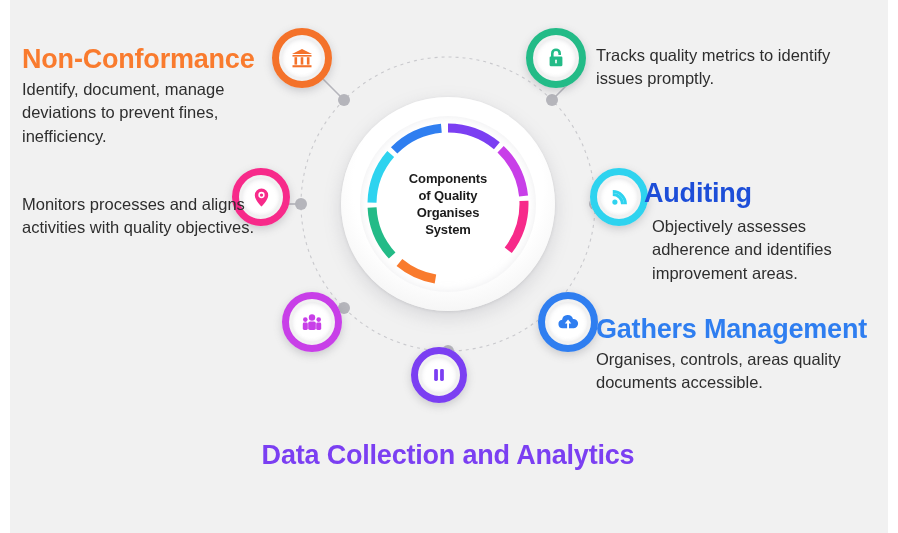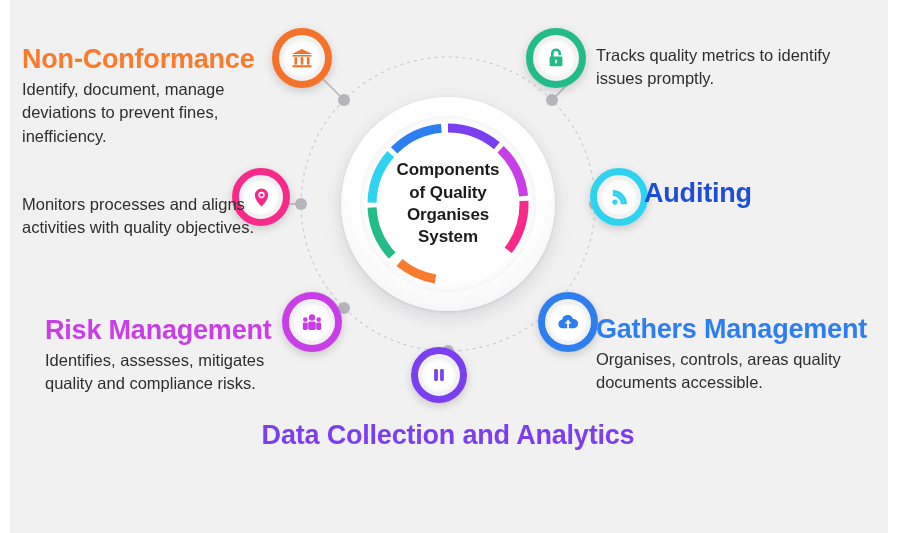--- a/index.html
+++ b/index.html
@@ -52,21 +52,21 @@
   .hub-title {
     position: absolute;
     left: 0;
     top: 0;
     width: 214px;
     height: 214px;
     display: flex;
     flex-direction: column;
     align-items: center;
     justify-content: center;
-    font-size: 17px;
+    font-size: 13px;
     font-weight: bold;
     color: #1b1b1b;
     line-height: 1.32;
     letter-spacing: -0.1px;
     text-align: center;
   }
 
   
   .connectors {
     position: absolute;
@@ -250,29 +250,26 @@
   <div class="block ta-left" style="left:586px; top:44px; width:270px;">
     <p>Tracks quality metrics to identify issues promptly.</p>
   </div>
 
   <div class="block ta-left" style="left:12px; top:193px; width:250px;">
     <p>Monitors processes and aligns activities with quality objectives.</p>
   </div>
 
   <div class="block ta-left" style="left:634px; top:178px; width:240px;">
     <h3 style="color:#1d4ed8; margin-bottom:6px;">Auditing</h3>
-  </div>
-
-  <div class="block ta-left" style="left:22px; top:315px; width:250px;">
-    <h3 style="color:#c83fe8; margin-left:13px;">Risk Management</h3>
-    <p style="margin-left:13px;">Identifies, assesses, mitigates quality and compliance risks.</p>
-  </div>
+    <p style="margin-left:8px;">Objectively assesses adherence and identifies improvement areas.</p>
+  </div>
+
 
   <div class="block ta-left" style="left:586px; top:314px; width:290px;">
     <h3 style="color:#2f7ef0;">Gathers Management</h3>
     <p>Organises, controls, areas quality documents accessible.</p>
   </div>
 
-  <div class="block ta-center" style="left:248px; top:420px; width:380px;">
+  <div class="block ta-center" style="left:248px; top:440px; width:380px;">
     <h3 style="color:#7b3ff2;">Data Collection and Analytics</h3>
   </div>
 
 </div>
 
 </body></html>

